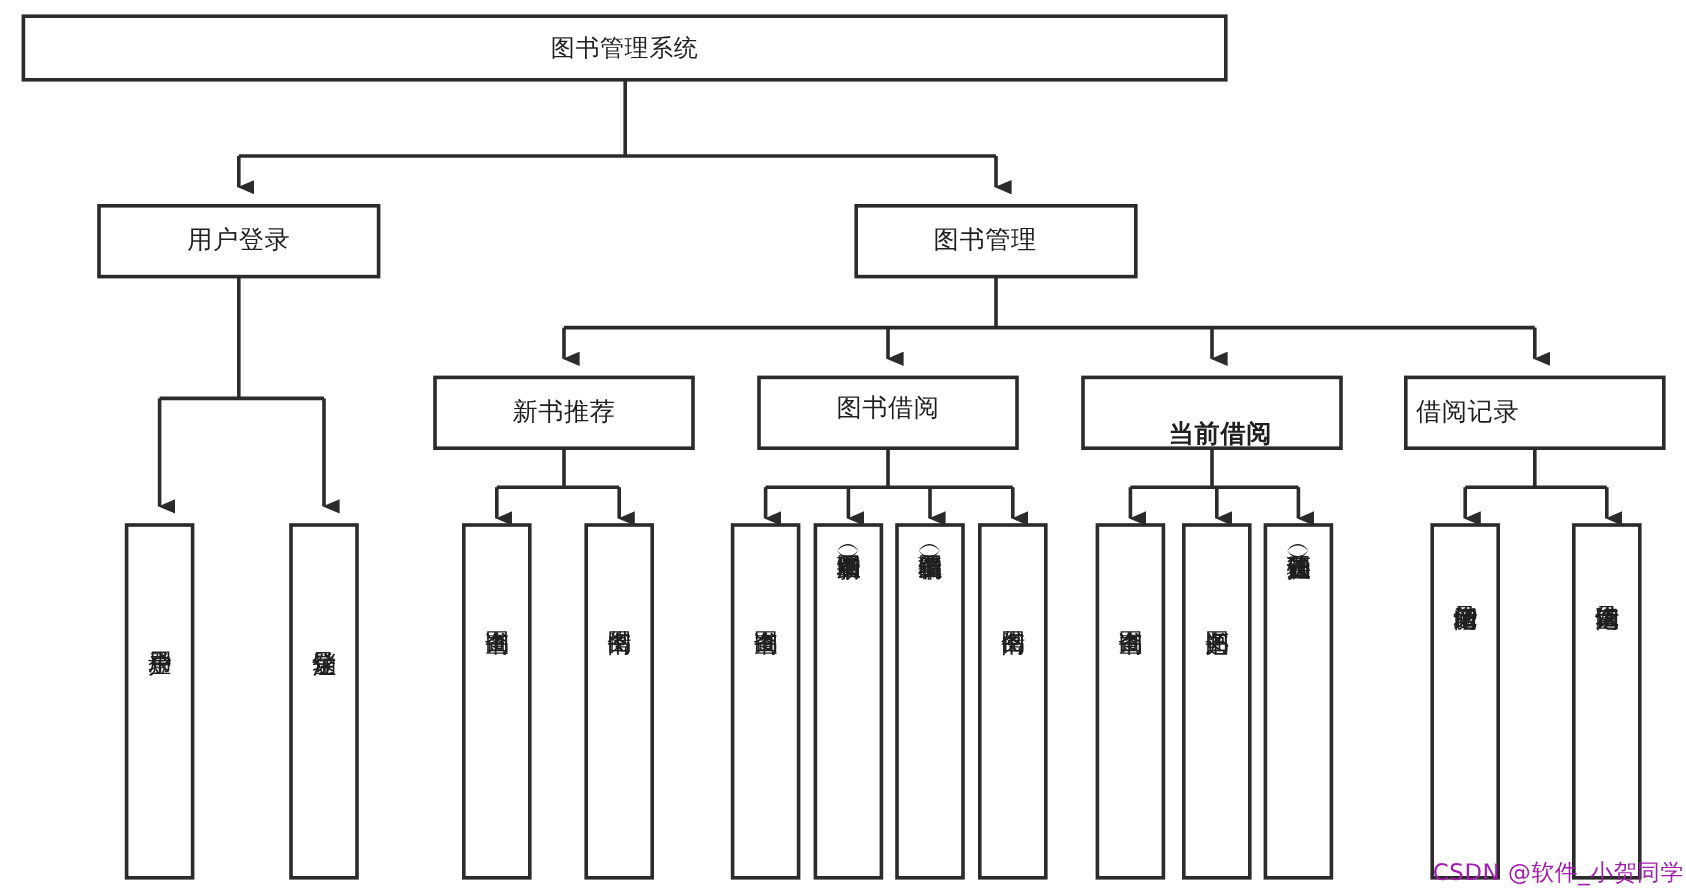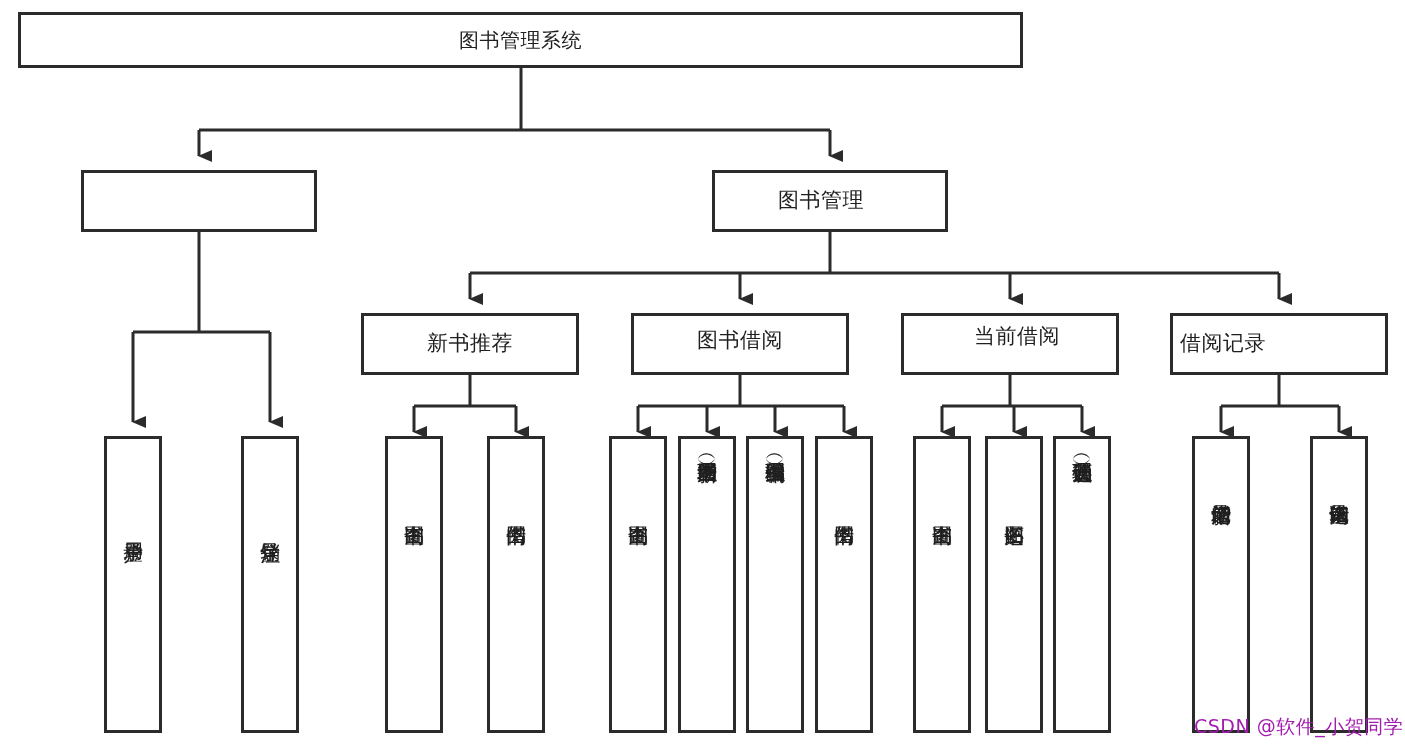--- a/index.html
+++ b/index.html
@@ -164,25 +164,26 @@
     <g>
       <path class="connector" d="M 1279 374 L 1279 406"></path>
       <path class="connector" d="M 1221 406 L 1339 406"></path>
       <path class="connector" marker-end="url(#arrow)" d="M 1221 406 L 1221 432"></path>
       <path class="connector" marker-end="url(#arrow)" d="M 1339 406 L 1339 432"></path>
     </g>
   </svg>
 
   <div class="node-label-h" style="left:18px; top:12px; width:1005px; height:56px; font-size:20px;">图书管理系统</div>
 
+  <div class="node-label-h" style="left:81px; top:170px; width:236px; height:62px;">用户登录</div>
   <div class="node-label-h" style="left:712px; top:170px; width:218px; height:62px;">图书管理</div>
 
   <div class="node-label-h" style="left:361px; top:313px; width:218px; height:62px;border-radius:20px;">新书推荐</div>
   <div class="node-label-h" style="left:631px; top:313px; width:218px; height:56px;text-align:center;">图书借阅</div>
-  <div class="node-label-h" style="left:901px; top:306px; width:232px; height:62px;">当前借阅</div>
+  <div class="node-label-h" style="left:901px; top:331px; width:232px; height:62px;font-weight:bold;">当前借阅</div>
   <div class="node-label-h" style="left:1114px; top:313px; width:218px; height:62px;">借阅记录</div>
 
   <div class="node-label-v" style="left:104px; top:527px; width:58px; height:206px;">用户登录</div>
 
   <div class="node-label-v" style="left:241px; top:527px; width:58px; height:206px;">注销登录</div>
 
   <div class="node-label-v" style="left:385px; top:510px; width:58px; height:223px;">查询图书</div>
 
   <div class="node-label-v" style="left:487px; top:510px; width:58px; height:223px;">借阅图书</div>
 

